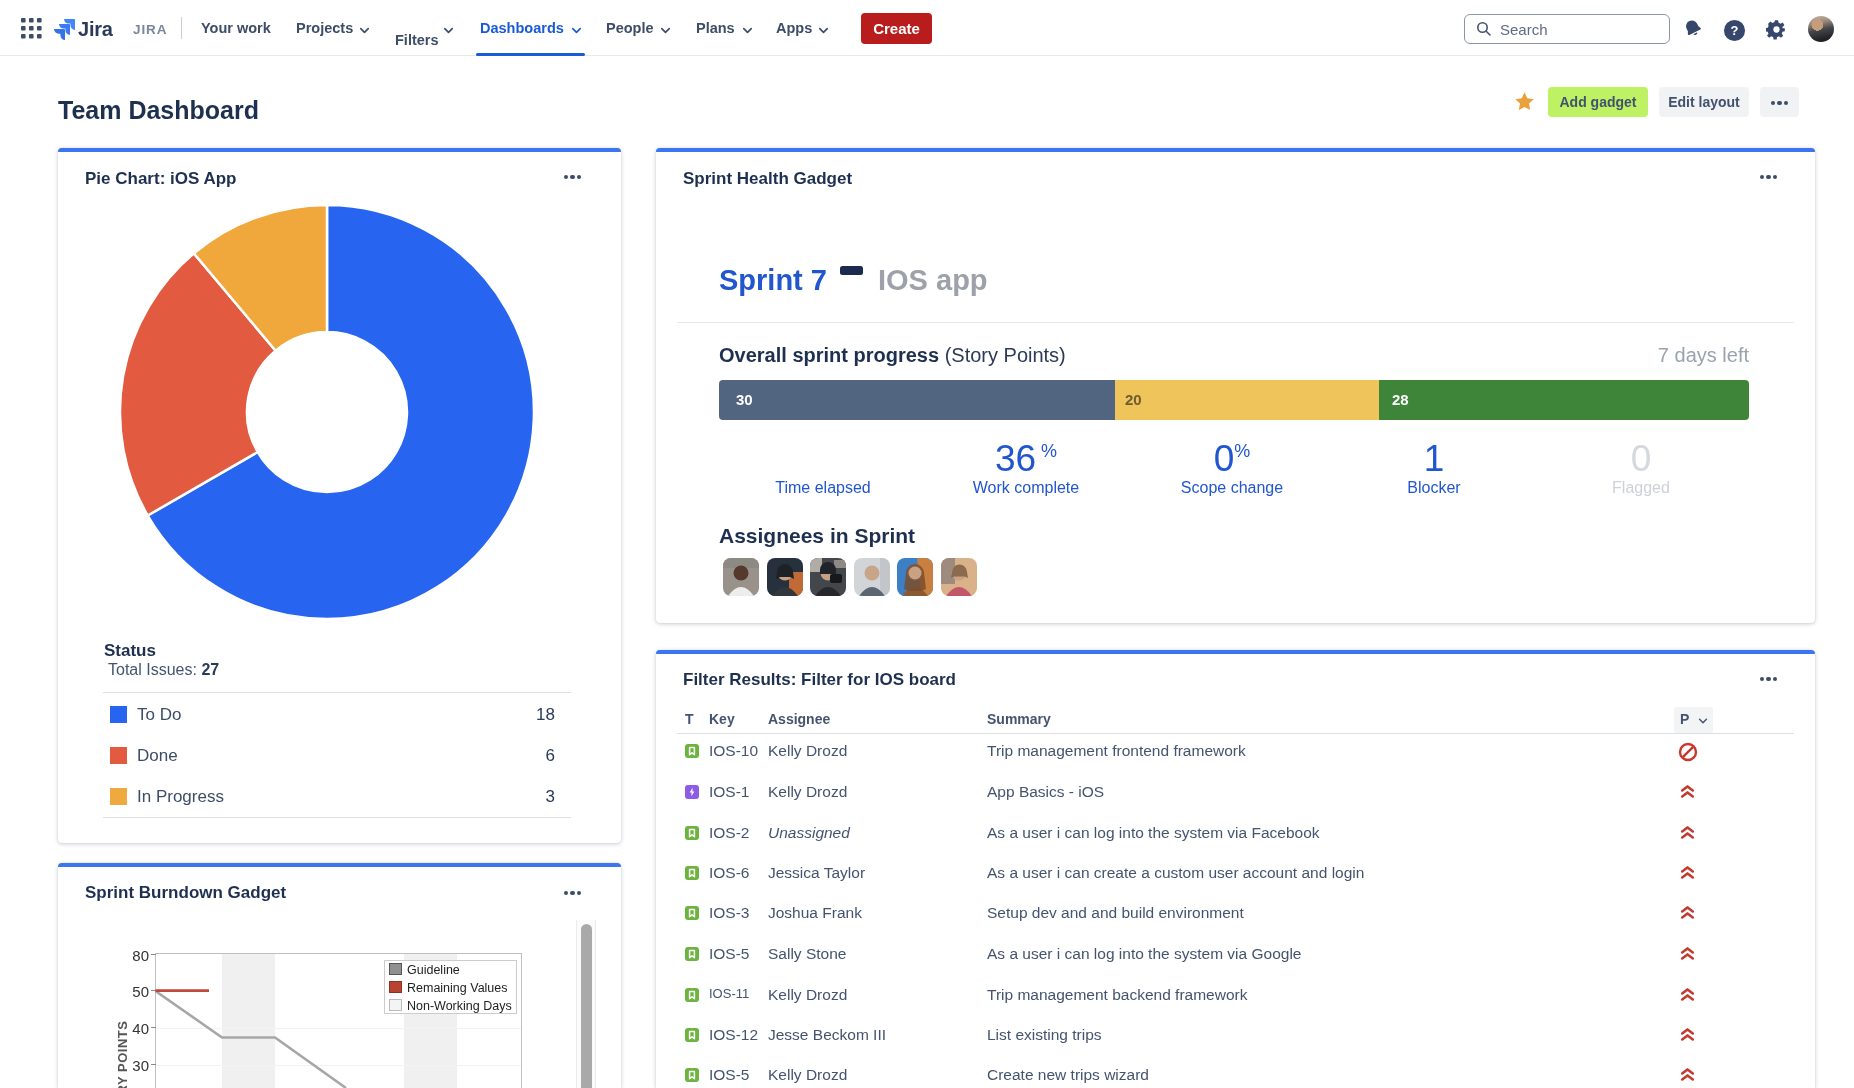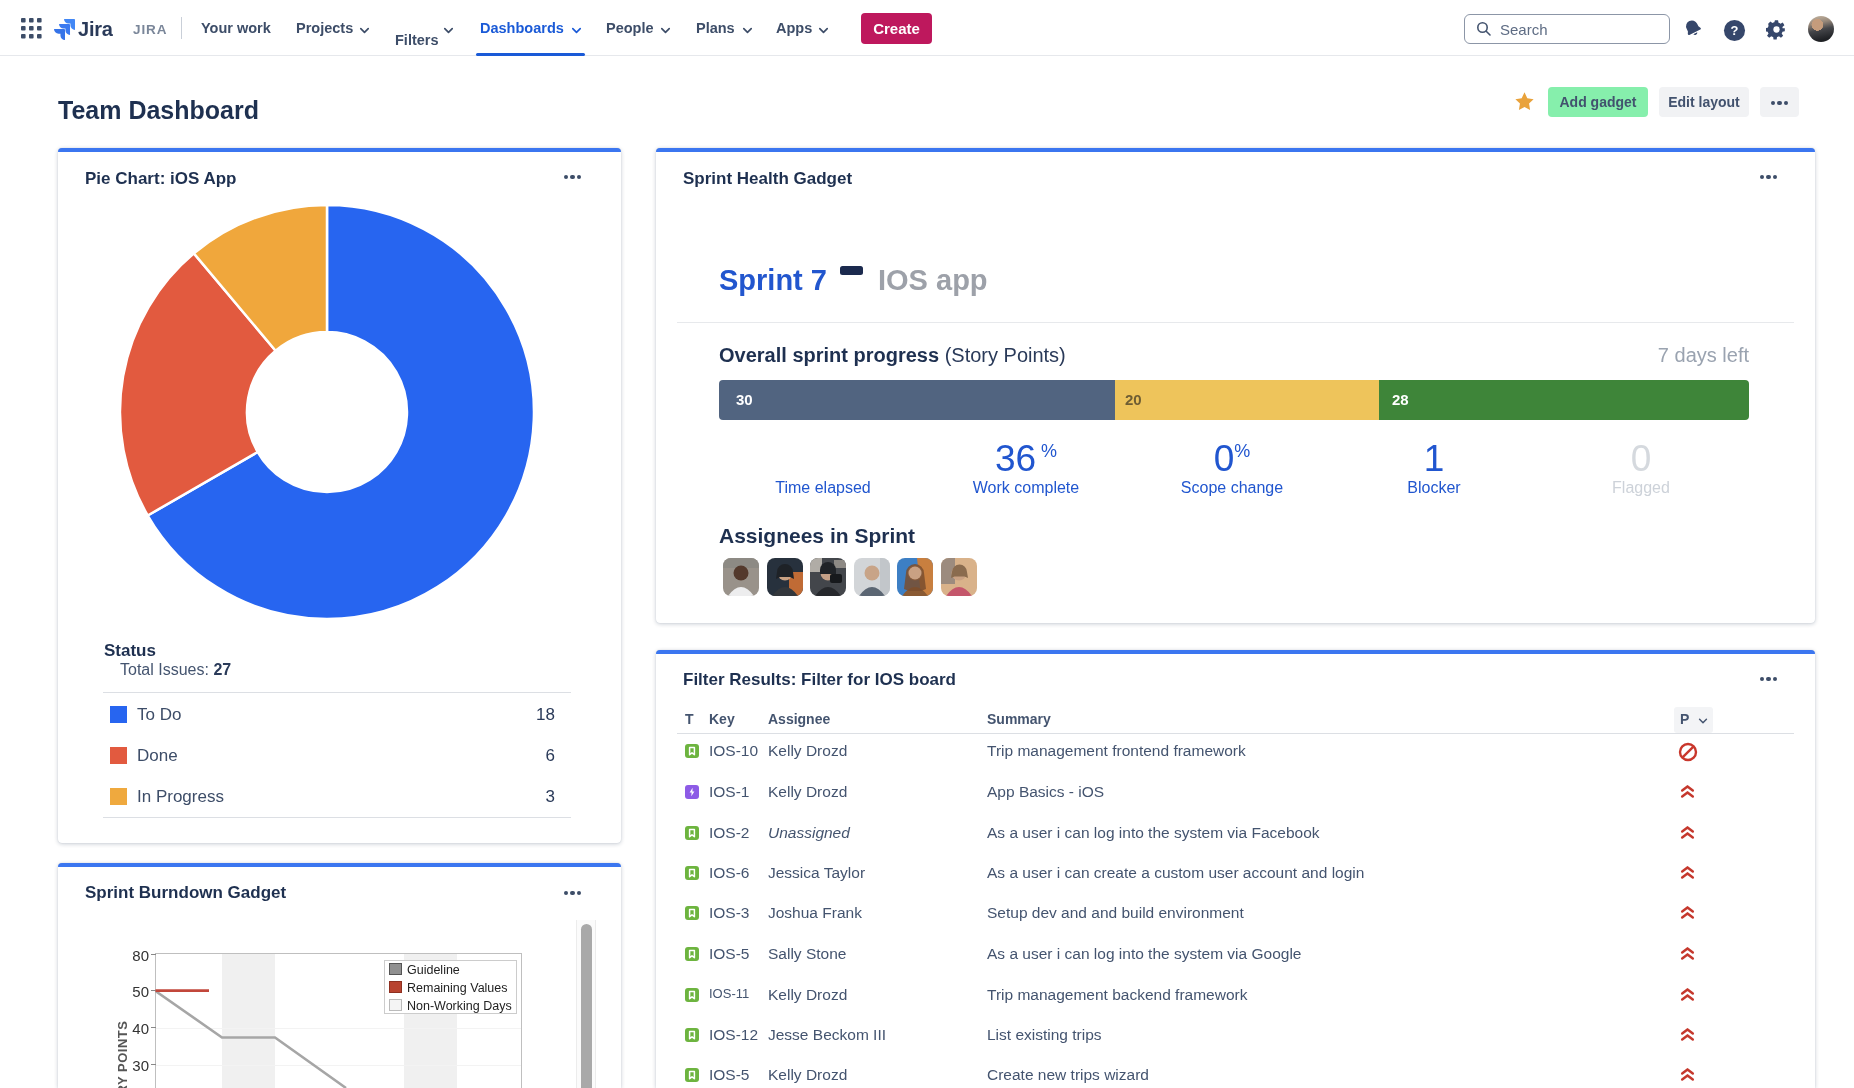--- a/index.html
+++ b/index.html
@@ -65,21 +65,21 @@
     </svg>
 <div class="abs navtxt" style="left:696px;top:20px;">Plans</div>
 <svg class="abs" style="left:741px;top:24px;" width="13" height="13" viewBox="0 0 14 14">
       <path d="M3 5l4 4 4-4" fill="none" stroke="#3D4D68" stroke-width="1.8" stroke-linecap="round" stroke-linejoin="round"></path>
     </svg>
 <div class="abs navtxt" style="left:776px;top:20px;">Apps</div>
 <svg class="abs" style="left:817px;top:24px;" width="13" height="13" viewBox="0 0 14 14">
       <path d="M3 5l4 4 4-4" fill="none" stroke="#3D4D68" stroke-width="1.8" stroke-linecap="round" stroke-linejoin="round"></path>
     </svg>
 
-<div class="abs" style="left:861px;top:13px;width:71px;height:31px;background:#be185d;border-radius:4px;color:#fff;font-size:15px;font-weight:bold;text-align:center;line-height:31px;">Create</div>
+<div class="abs" style="left:861px;top:13px;width:71px;height:31px;background:#b91c1c;border-radius:4px;color:#fff;font-size:15px;font-weight:bold;text-align:center;line-height:31px;">Create</div>
 
 <div class="abs" style="left:1464px;top:14px;width:206px;height:30px;border:1.5px solid #8C96A7;border-radius:6px;background:#fff;"></div>
 <svg class="abs" style="left:1476px;top:21px;" width="16" height="16" viewBox="0 0 16 16">
       <circle cx="6.5" cy="6.5" r="4.7" fill="none" stroke="#44546F" stroke-width="1.6"></circle>
       <path d="M10.2 10.2L14 14" stroke="#44546F" stroke-width="1.6" stroke-linecap="round"></path>
     </svg>
 <div class="abs" style="left:1500px;top:21px;font-size:15px;color:#5E6C84;">Search</div>
 
 <svg class="abs" style="left:1683px;top:18px;transform:rotate(-26deg);" width="20" height="21" viewBox="0 0 24 24">
   <path fill="#36476B" d="M12 2a7 7 0 0 0-7 7v3.5L3.6 15a1.3 1.3 0 0 0 1.1 2h14.6a1.3 1.3 0 0 0 1.1-2L19 12.5V9a7 7 0 0 0-7-7z"></path>
@@ -98,21 +98,21 @@
 
 <div class="abs" style="left:1808px;top:16px;width:26px;height:26px;border-radius:50%;background:
  radial-gradient(circle at 36% 34%, #c59c7c 0 24%, transparent 25%),
  linear-gradient(168deg,#C9B9A4 0%,#98897B 28%,#45464A 52%,#1F2125 85%);"></div>
 
 <div class="abs" style="left:58px;top:96px;font-size:25px;font-weight:bold;color:#1E3050;">Team Dashboard</div>
 
 <svg class="abs" style="left:1514px;top:91px;" width="21" height="21" viewBox="0 0 24 24">
   <path fill="#E9A23B" d="M12 1.5l3.2 6.8 7.2 1-5.2 5.1 1.2 7.2L12 18.2l-6.4 3.4 1.2-7.2L1.6 9.3l7.2-1z"></path>
 </svg>
-<div class="abs" style="left:1548px;top:87px;width:100px;height:30px;background:#86efac;border-radius:4px;color:#42526E;font-size:14px;text-align:center;line-height:30px;font-weight:bold;">Add gadget</div>
+<div class="abs" style="left:1548px;top:87px;width:100px;height:30px;background:#bef264;border-radius:4px;color:#42526E;font-size:14px;text-align:center;line-height:30px;font-weight:bold;">Add gadget</div>
 <div class="abs" style="left:1659px;top:87px;width:90px;height:30px;background:#F1F2F4;border-radius:4px;color:#42526E;font-size:14px;text-align:center;line-height:30px;font-weight:bold;">Edit layout</div>
 <div class="abs" style="left:1760px;top:87px;width:39px;height:30px;background:#F1F2F4;border-radius:4px;"></div>
 <div class="dots" style="left:1771px;top:101px;">
       <i></i>
       <i></i>
       <i></i>
     </div>
 
 <div class="card" id="cardA" style="left:58px;top:148px;width:563px;height:695px;"></div>
 <div class="cardtitle" style="left:85px;top:169px;">Pie Chart: iOS App</div>
@@ -124,21 +124,21 @@
 
 <svg class="abs" style="left:112px;top:197px;" width="430" height="430" viewBox="0 0 430 430">
   <g stroke="#fff" stroke-width="2.5" stroke-linejoin="round">
     <path fill="#2765F0" d="M215 8 A207 207 0 1 1 35.7 318.5 L145.7 255 A80 80 0 1 0 215 135 Z"></path>
     <path fill="#E25A3F" d="M35.7 318.5 A207 207 0 0 1 81.9 56.4 L163.6 153.7 A80 80 0 0 0 145.7 255 Z"></path>
     <path fill="#F0A73C" d="M81.9 56.4 A207 207 0 0 1 215 8 L215 135 A80 80 0 0 0 163.6 153.7 Z"></path>
   </g>
 </svg>
 
 <div class="abs" style="left:104px;top:641px;font-size:17px;font-weight:bold;color:#1E3050;">Status</div>
-<div class="abs" style="left:120px;top:661px;font-size:16px;color:#44546F;">Total Issues: <b style="color:#2A3A59;">27</b></div>
+<div class="abs" style="left:108px;top:661px;font-size:16px;color:#44546F;">Total Issues: <b style="color:#2A3A59;">27</b></div>
 <div class="abs" style="left:103px;top:692px;width:468px;height:1px;background:#DCDFE4;"></div>
 <div class="abs" style="left:110px;top:706px;width:17px;height:17px;background:#2765F0;"></div>
 <div class="abs" style="left:137px;top:705px;font-size:17px;color:#3D4D68;">To Do</div>
 <div class="abs" style="left:505px;top:705px;width:50px;font-size:17px;color:#2A3A59;text-align:right;">18</div>
 <div class="abs" style="left:110px;top:747px;width:17px;height:17px;background:#E25A3F;"></div>
 <div class="abs" style="left:137px;top:746px;font-size:17px;color:#3D4D68;">Done</div>
 <div class="abs" style="left:505px;top:746px;width:50px;font-size:17px;color:#2A3A59;text-align:right;">6</div>
 <div class="abs" style="left:110px;top:788px;width:17px;height:17px;background:#EFA93E;"></div>
 <div class="abs" style="left:137px;top:787px;font-size:17px;color:#3D4D68;">In Progress</div>
 <div class="abs" style="left:505px;top:787px;width:50px;font-size:17px;color:#2A3A59;text-align:right;">3</div>

